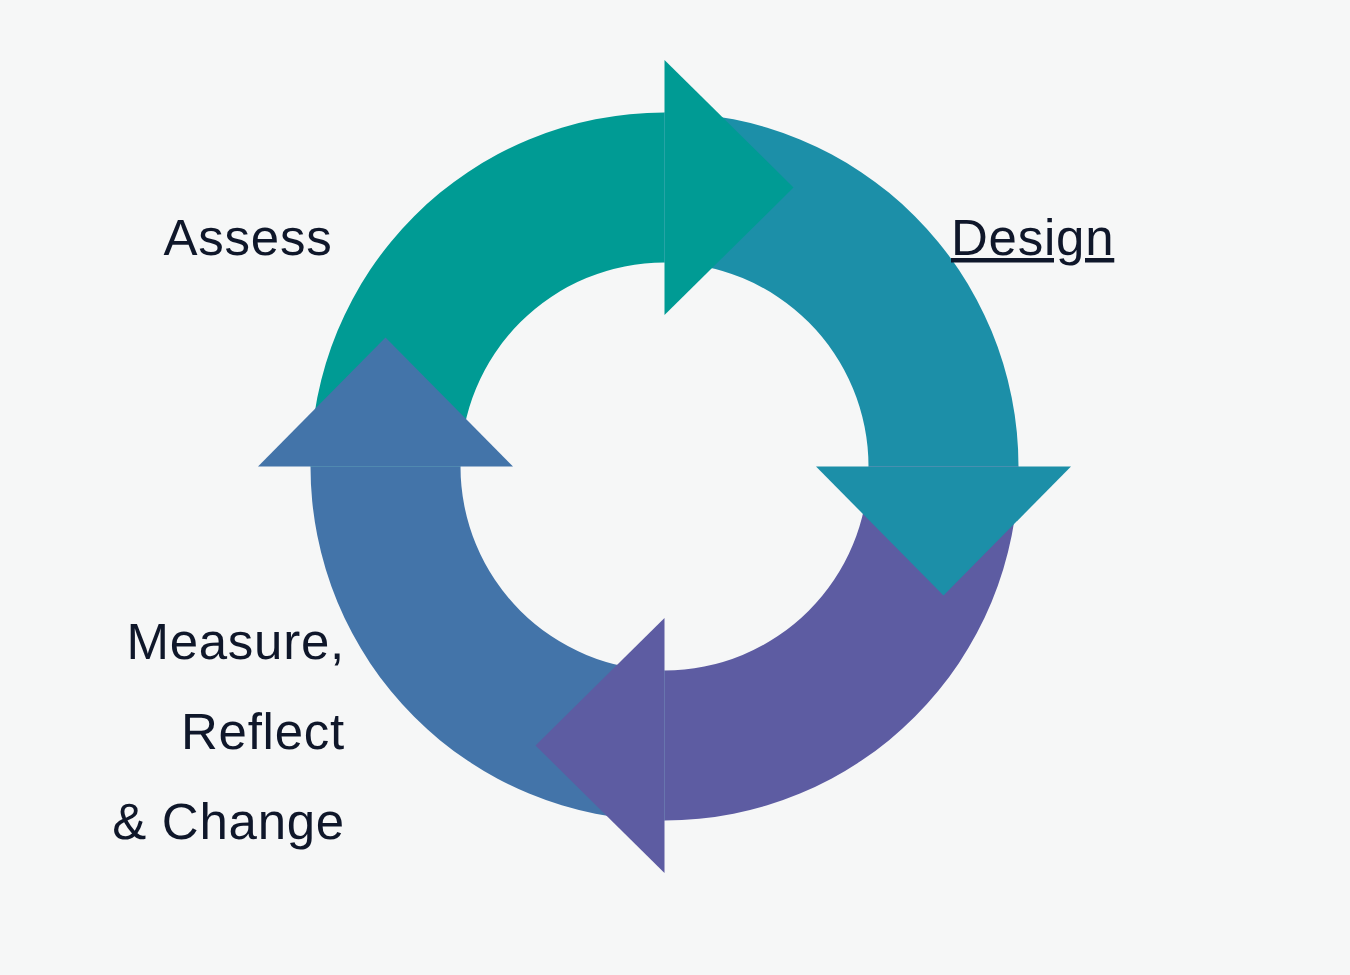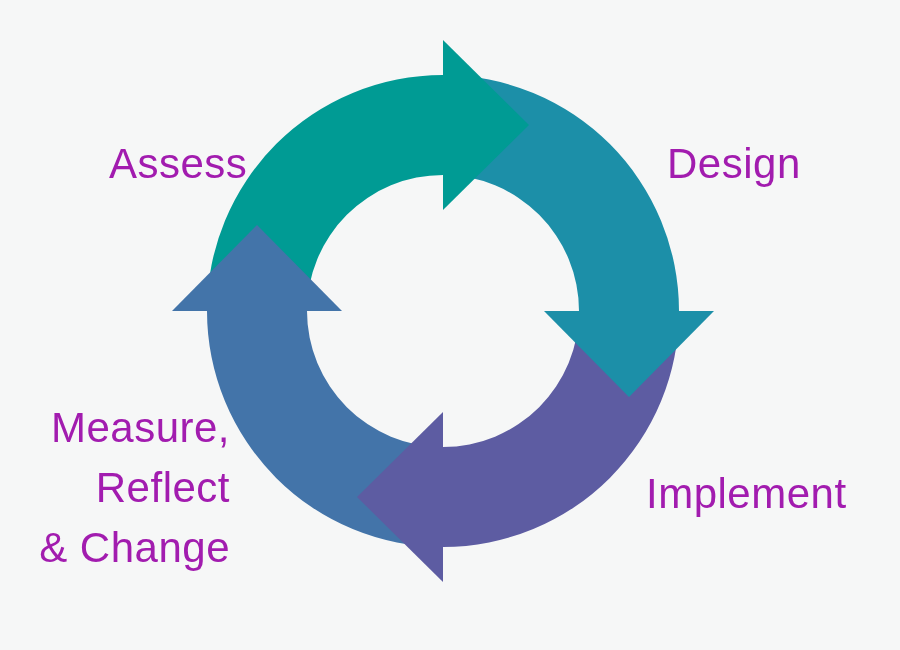--- a/index.html
+++ b/index.html
@@ -12,28 +12,28 @@
   .stage {
     position: relative;
     width: 900px; height: 650px;
   }
   .cycle-svg {
     position: absolute;
     left: 0; top: 0;
   }
   .label {
     position: absolute;
-    color: #a21caf;
-    font-size: 42px;
+    color: #0f172a;
+    font-size: 34px;
     font-weight: 400;
     letter-spacing: 0.5px;
     white-space: pre-line;
   }
   .label-assess    { left: 109px; top: 140px; }
-  .label-design    { left: 667px; top: 140px; }
+  .label-design    { left: 634px; top: 140px; text-decoration: underline; }
   .label-implement { left: 646px; top: 470px; }
   .label-measure   { right: 670px; top: 398px; text-align: right; line-height: 60px; }
 </style>
 </head>
 <body>
 
 <div class="stage">
 
   <svg class="cycle-svg" width="900" height="650" viewBox="0 0 900 650">
     <g>
@@ -47,19 +47,18 @@
       <path d="M 714 311 L 629 397 L 544 311 Z" fill="#1C8FA8"></path>
       <path d="M 443 582 L 357 497 L 443 412 Z" fill="#5D5CA2"></path>
       <path d="M 172 311 L 257 225 L 342 311 Z" fill="#4374A9"></path>
     </g>
   </svg>
 
   <div class="label label-assess">Assess</div>
 
   <div class="label label-design">Design</div>
 
-  <div class="label label-implement">Implement</div>
 
   <div class="label label-measure">Measure,
 Reflect
 &amp; Change</div>
 
 </div>
 
 </body></html>

